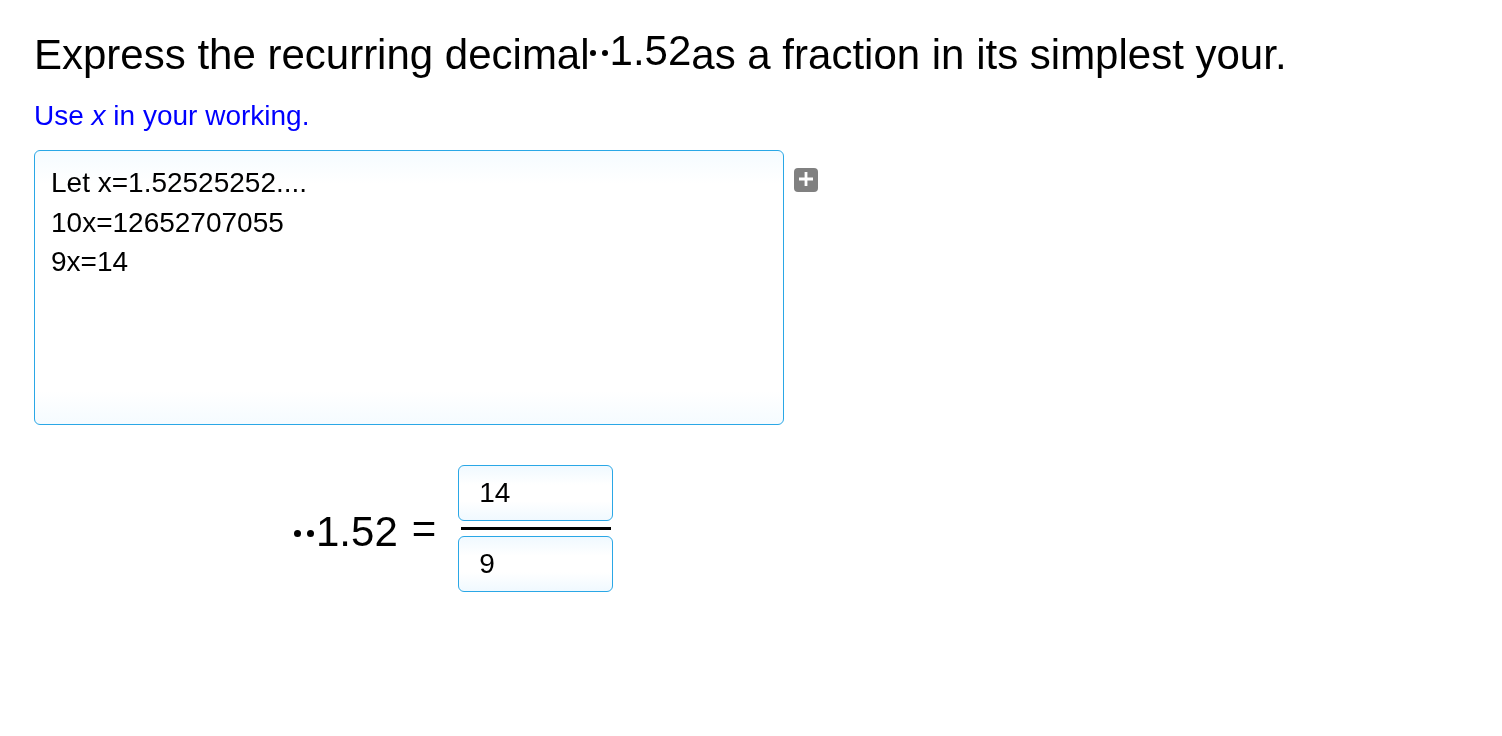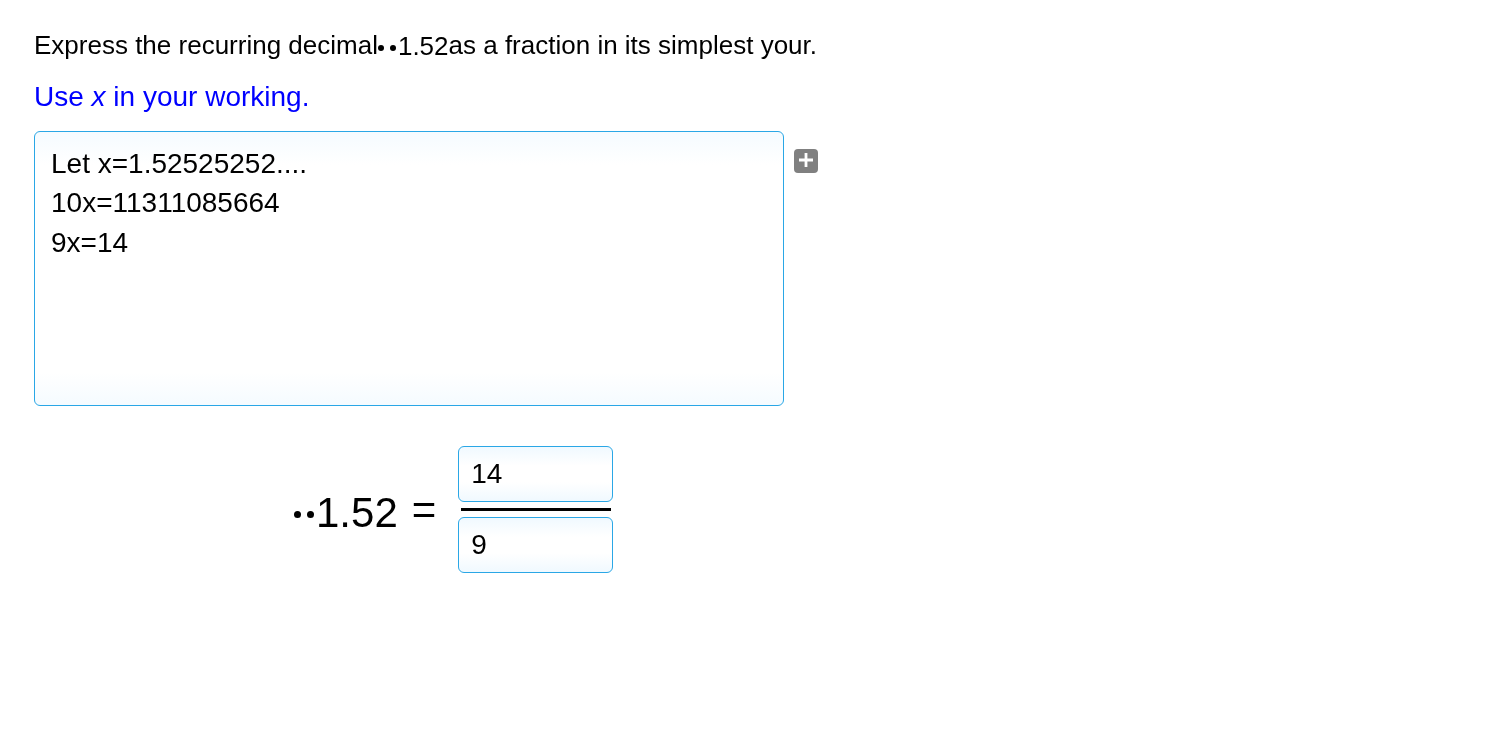--- a/index.html
+++ b/index.html
@@ -9,25 +9,25 @@
     font-family: Arial, Helvetica, sans-serif;
     color: #000;
     width: 1502px;
     height: 736px;
     overflow: hidden;
   }
   .page {
     padding: 30px 34px;
   }
   .question {
-    font-size: 26px;
+    font-size: 42px;
     color: #000;
     line-height: 1.2;
     display: flex;
-    align-items: center;
+    align-items: flex-start;
     flex-wrap: wrap;
   }
   .recurring {
     display: inline-flex;
     align-items: center;
     line-height: 1;
   }
   .recurring .dots {
     display: flex;
     gap: 6px;
@@ -115,21 +115,21 @@
     display: flex;
     flex-direction: column;
     align-items: center;
   }
   .frac-input {
     width: 155px;
     height: 56px;
     border: 1.5px solid #2aa7e6;
     border-radius: 6px;
     font-size: 28px;
-    padding: 0 12px;
+    padding: 0 20px;
     box-sizing: border-box;
     background: linear-gradient(to bottom, #f0f9ff 0%, #ffffff 35%, #ffffff 65%, #f0f9ff 100%);
     outline: none;
     font-family: Arial, Helvetica, sans-serif;
   }
   .frac-bar {
     width: 150px;
     height: 3px;
     background: #000;
     margin: 6px 0;
@@ -150,21 +150,21 @@
     </span>
     <span> as a fraction in its simplest your.</span>
   </div>
 
   <div class="hint">
     <span>Use </span><span class="italic">x</span><span> in your working.</span>
   </div>
 
   <div class="work-wrap">
     <div class="work-box" contenteditable="true" style="">Let x=1.52525252....
-10x=11311085664
+10x=12652707055
 9x=14</div>
     <button class="add-btn">
       <span>
         <svg viewBox="0 0 10 10">
             <path d="M4 0h2v4h4v2H6v4H4V6H0V4h4z" fill="#fff"></path>
           </svg>
       </span>
     </button>
   </div>
 

